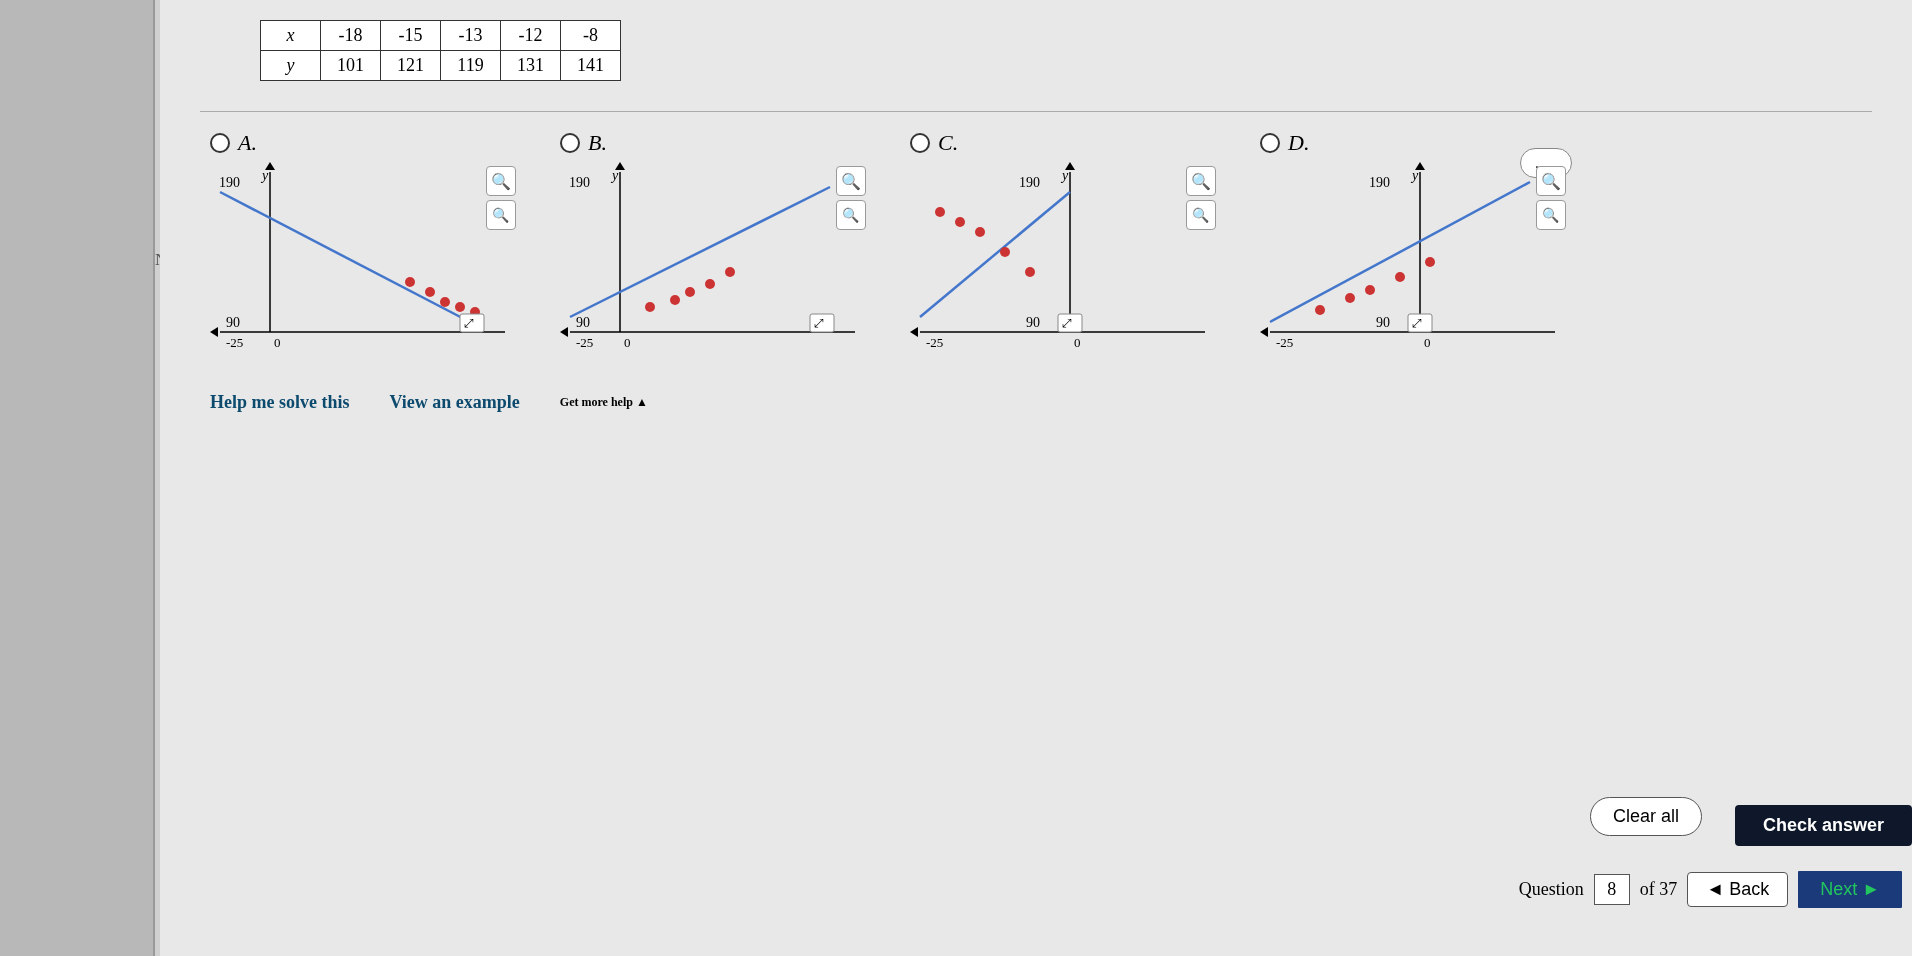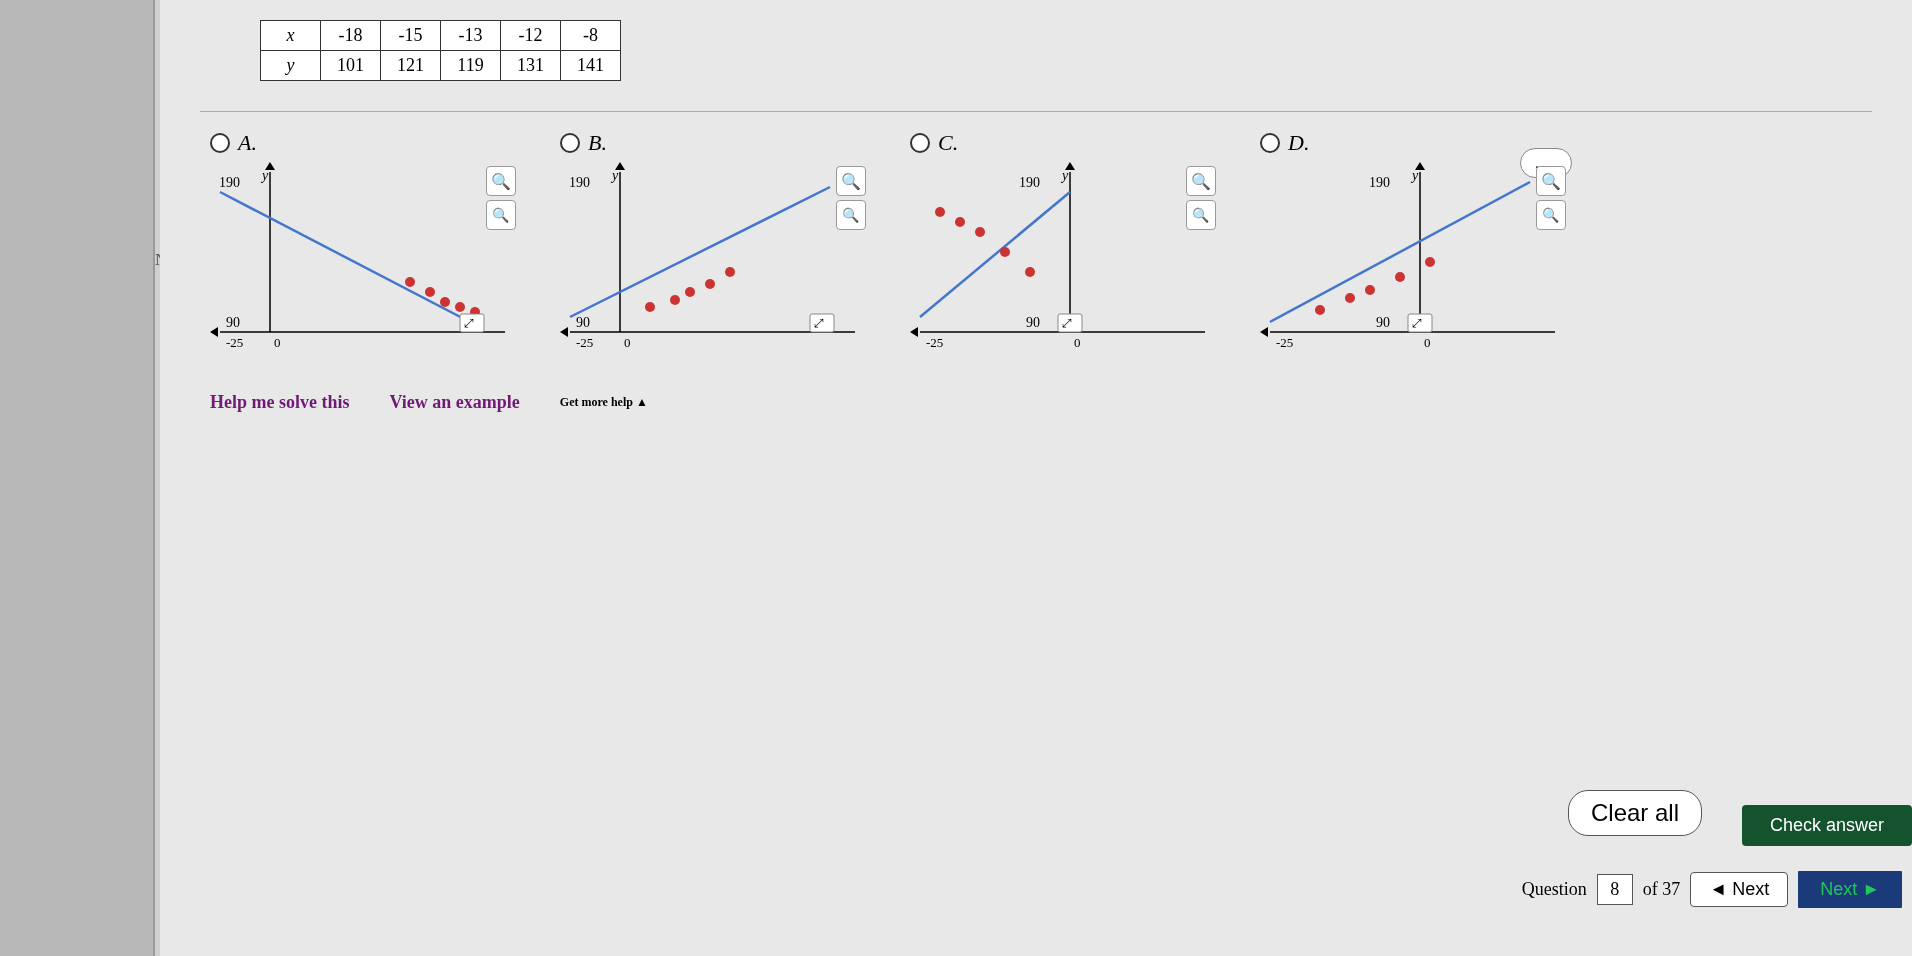--- a/index.html
+++ b/index.html
@@ -143,55 +143,56 @@
     .bottom-toolbar {
       display: flex;
       align-items: center;
       gap: 40px;
       margin-top: 10px;
       margin-left: 10px;
     }
     .toolbar-link {
       font-size: 18px;
       font-weight: bold;
-      color: #701a75;
+      color: #0c4a6e;
       cursor: pointer;
       text-decoration: none;
     }
     .get-more-help {
       font-size: 12px;
       font-weight: bold;
       cursor: pointer;
     }
 
     
     .clear-all-btn {
       position: absolute;
       right: 210px;
       bottom: 120px;
       background: #fff;
       border: 1.5px solid #555;
       border-radius: 20px;
       padding: 8px 22px;
-      font-size: 24px;
+      font-size: 18px;
       cursor: pointer;
     }
 
     
     .check-answer-btn {
       position: absolute;
       right: 0px;
       bottom: 110px;
-      background: #14532d;
+      background: #0f172a;
       border: none;
       border-radius: 4px;
       padding: 10px 28px;
       font-size: 18px;
       color: #fff;
       cursor: pointer;
+      font-weight: bold;
     }
 
     
     .nav-bar {
       position: absolute;
       bottom: 48px;
       right: 10px;
       display: flex;
       align-items: center;
       gap: 10px;
@@ -497,18 +498,18 @@
   </div>
 
   <button class="clear-all-btn">Clear all</button>
 
   <button class="check-answer-btn">Check answer</button>
 
   <div class="nav-bar">
     <span class="question-label">Question</span>
     <span class="question-number-box">8</span>
     <span class="of-total">of 37</span>
-    <button class="back-btn">◄ Next</button>
+    <button class="back-btn">◄ Back</button>
     <button class="next-btn">Next ►</button>
   </div>
 
 
 </div>
 
 </body></html>

